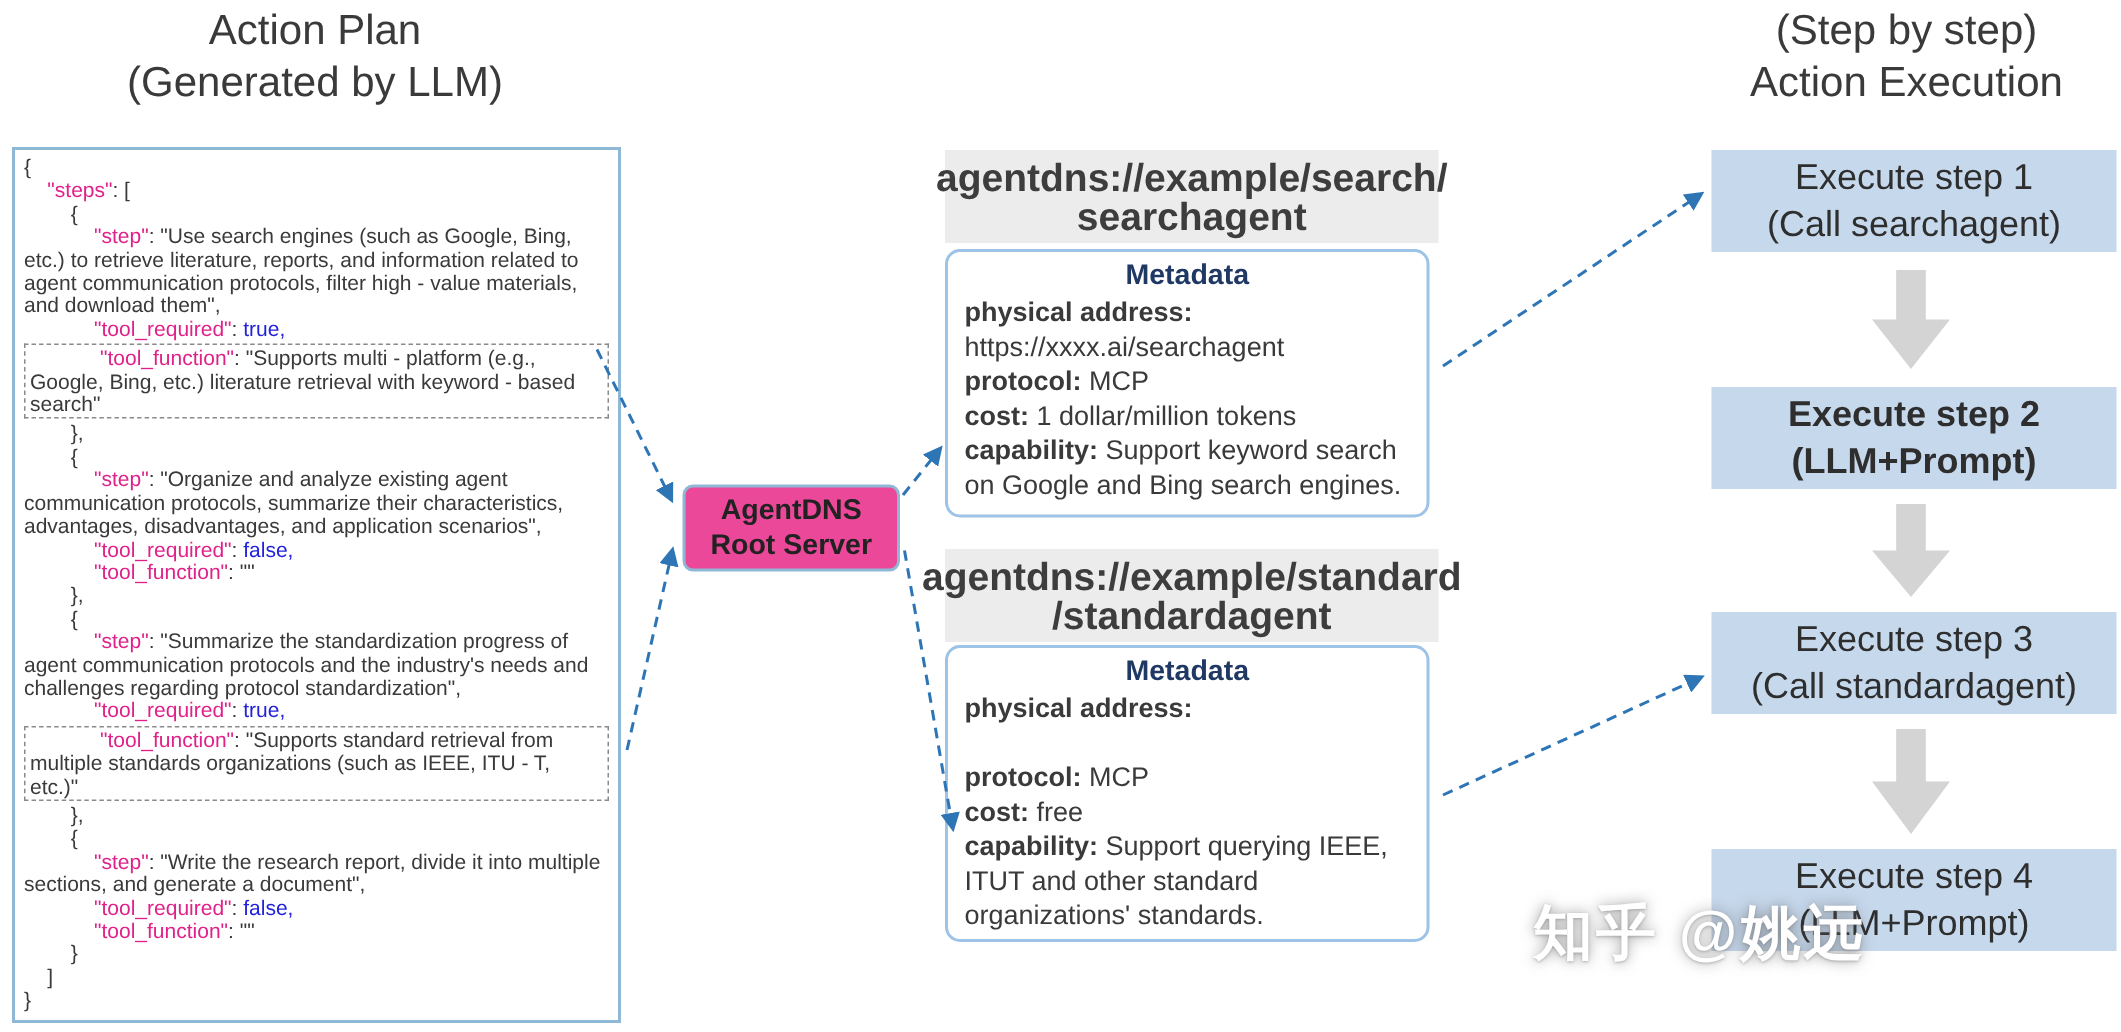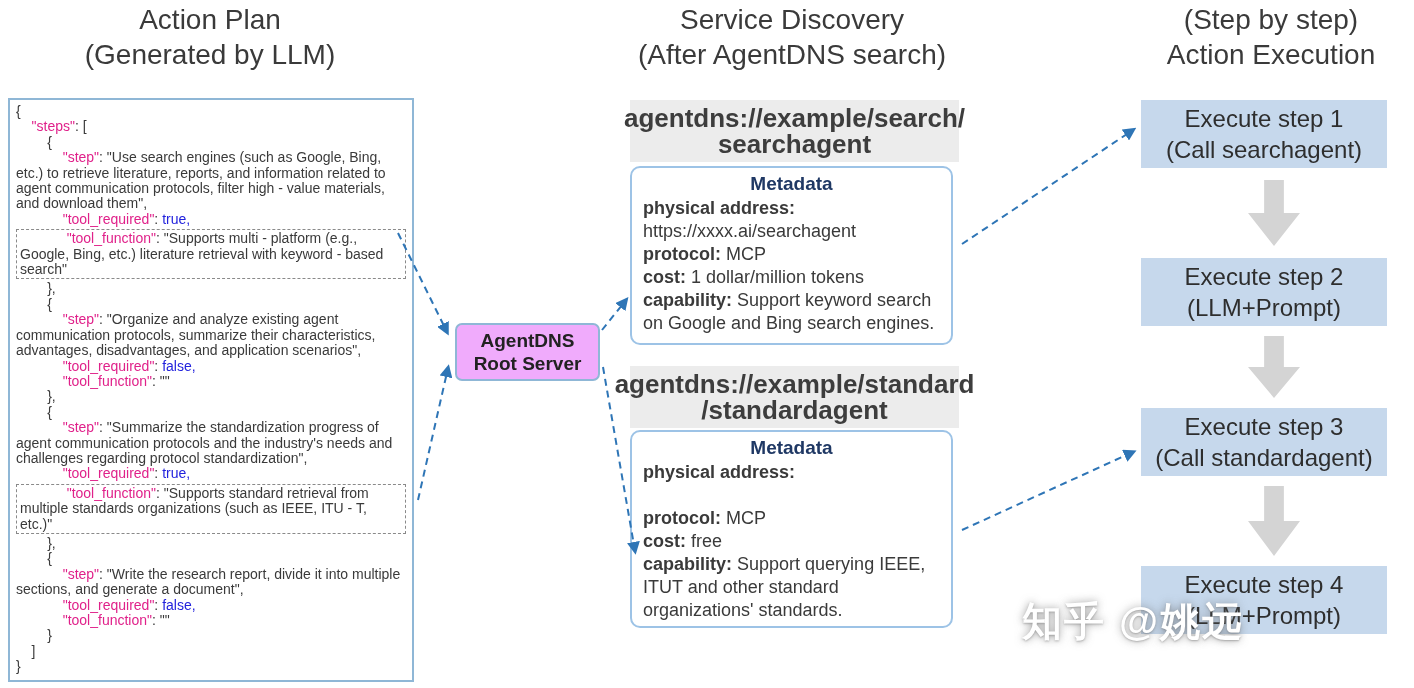--- a/index.html
+++ b/index.html
@@ -12,34 +12,34 @@
   .code-box { position:absolute; left:8px; top:98px; width:406px; height:584px;
     border:2px solid #8fb7d6; background:#fff; padding:4px 6px;
     font-size:14px; line-height:15.4px; color:#3a3a3a; overflow:hidden; }
   .code-line { white-space:pre-wrap; }
   .seg-p { color:#3a3a3a; }
   .seg-k { color:var(--key-pink,#e0218a); }
   .seg-b { color:var(--bool-blue,#2222dd); }
   .code-group.boxed { border:1.5px dashed #8a8a8a; padding:1px 3px; margin:2px 0; }
 
   .root-server { position:absolute; left:455px; top:323px; width:145px; height:58px;
-    border:2px solid #8fb7d6; border-radius:7px; background:#f0abfc;
+    border:2px solid #8fb7d6; border-radius:7px; background:#ec4899;
     display:flex; flex-direction:column; align-items:center; justify-content:center;
     font-weight:bold; font-size:19px; line-height:23px; color:#222; }
 
   .svc-header { position:absolute; left:630px; width:329px; height:62px; background:var(--header-bg,#ececec);
     display:flex; flex-direction:column; align-items:center; justify-content:center;
     font-weight:bold; font-size:26px; line-height:26px; color:#3d3d3d; text-align:center; }
   .svc-body { position:absolute; left:630px; width:323px; border:2px solid var(--card-border,#9dc3e6);
     border-radius:10px; background:#fff; padding:5px 11px; }
   .meta-title { text-align:center; font-weight:bold; font-size:19px; color:var(--metadata-navy,#1f3864); margin-bottom:2px; }
   .meta-text { font-size:18px; line-height:23px; color:#3a3a3a; }
   .bl { font-weight:bold; }
 
-  .step-box { position:absolute; left:1141px; width:246px; height:68px; background:var(--step-bg,#c6d8ec);
+  .step-box { position:absolute; left:1141px; width:270px; height:68px; background:var(--step-bg,#c6d8ec);
     display:flex; flex-direction:column; align-items:center; justify-content:center;
     font-size:24px; line-height:31px; color:#2e2e2e; text-align:center; }
   .block-arrow { position:absolute; left:1248px; width:52px; background:#d4d4d4;
     clip-path:polygon(31% 0, 69% 0, 69% 50%, 100% 50%, 50% 100%, 0 50%, 31% 50%); }
 
   #overlay { position:absolute; left:0; top:0; width:1414px; height:688px; pointer-events:none; }
   .darrow { stroke:var(--accent-blue,#2e75b6); stroke-width:2; fill:none; stroke-dasharray:7 5; }
   #arrhead path { fill:var(--accent-blue,#2e75b6); }
 
   .watermark { position:absolute; left:1022px; top:594px; z-index:5;
@@ -47,24 +47,20 @@
     text-shadow:0 0 9px rgba(90,90,90,0.6), 0 1px 2px rgba(110,110,110,0.45); }
 </style>
 </head>
 <body>
 
 <div id="canvas">
 
   <div class="col-title" style="left:0; top:2px; width:420px;">
     <div>Action Plan</div>
     <div>(Generated by LLM)</div>
-  </div>
-  <div class="col-title" style="left:597px; top:2px; width:390px;">
-    <div>Service Discovery</div>
-    <div>(After AgentDNS search)</div>
   </div>
   <div class="col-title" style="left:1128px; top:2px; width:286px;">
     <div>(Step by step)</div>
     <div>Action Execution</div>
   </div>
 
   <div class="code-box">
       <div class="code-group">
         <div class="code-line"><span class="seg-p">{</span></div>
         <div class="code-line"><span class="seg-p">    </span><span class="seg-k">"steps"</span><span class="seg-p">: [</span></div>
@@ -134,21 +130,21 @@
       <span class="bl">cost:</span> <span>free</span><br>
       <span class="bl">capability:</span> <span>Support querying IEEE, ITUT and other standard organizations' standards.</span>
     </div>
   </div>
 
   <div class="step-box" style="top:100px;">
     <div>Execute step 1</div>
     <div>(Call searchagent)</div>
   </div>
   <div class="block-arrow" style="top:180px; height:66px;"></div>
-  <div class="step-box" style="top:258px;">
+  <div class="step-box" style="top:258px;font-weight:bold;">
     <div>Execute step 2</div>
     <div>(LLM+Prompt)</div>
   </div>
   <div class="block-arrow" style="top:336px; height:62px;"></div>
   <div class="step-box" style="top:408px;">
     <div>Execute step 3</div>
     <div>(Call standardagent)</div>
   </div>
   <div class="block-arrow" style="top:486px; height:70px;"></div>
   <div class="step-box" style="top:566px;">

